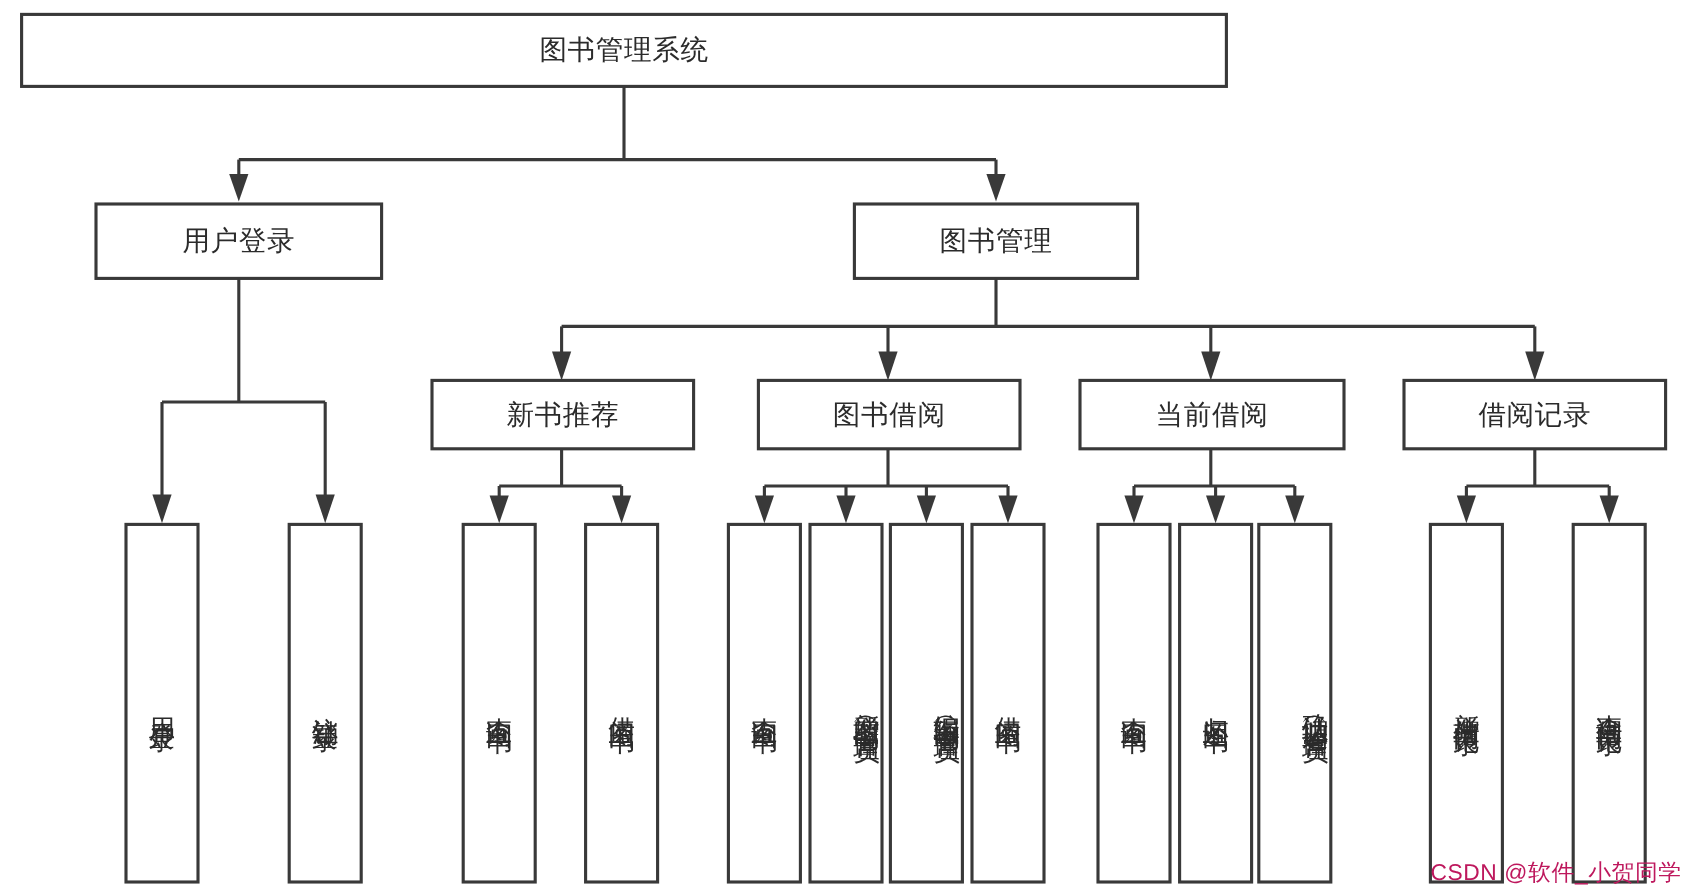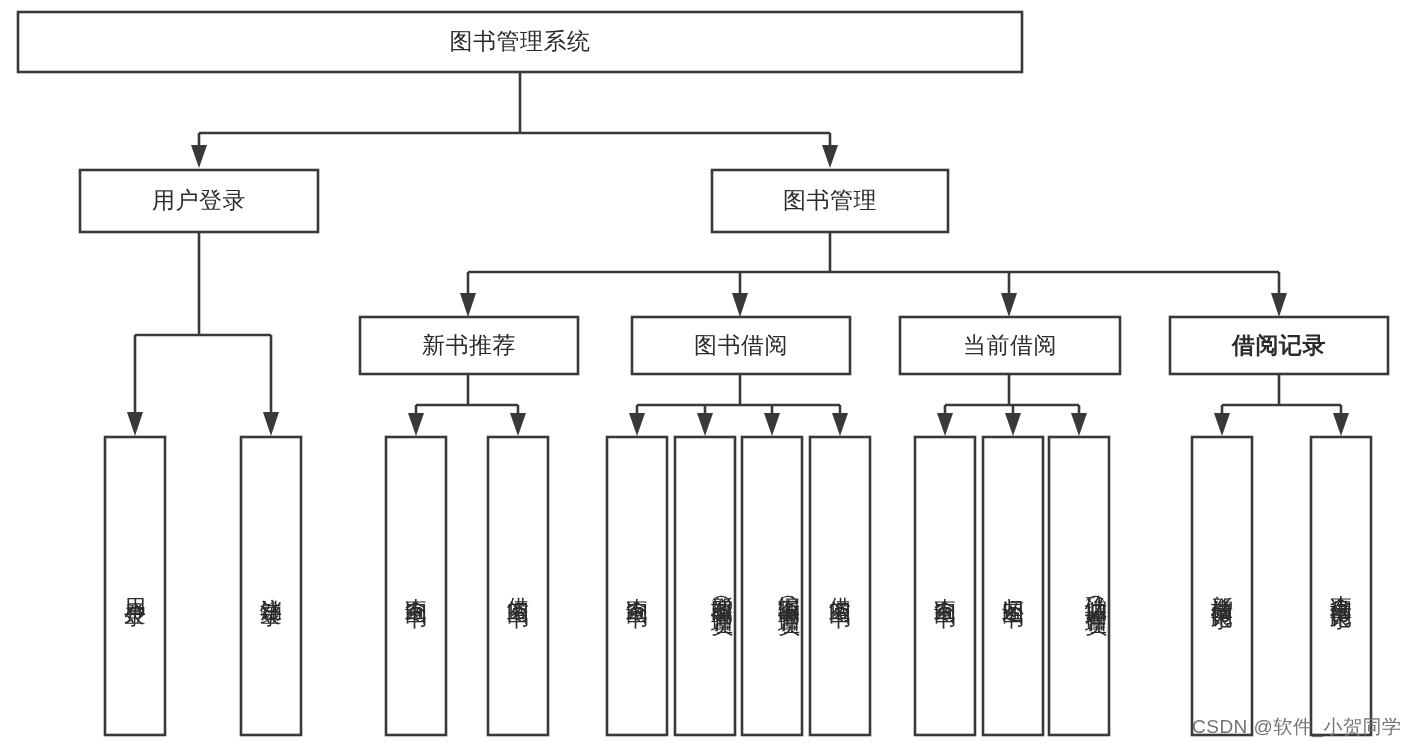--- a/index.html
+++ b/index.html
@@ -56,21 +56,21 @@
     writing-mode: horizontal-tb;
   }
   .node-label.vertical {
     writing-mode: vertical-rl;
     text-orientation: upright;
     letter-spacing: 3px;
     font-size: 22px;
   }
   .watermark {
     position: absolute;
-    color: #737373;
+    color: #be185d;
     font-size: 19px;
     font-family: "Liberation Sans", "DejaVu Sans", sans-serif;
     white-space: nowrap;
     letter-spacing: 0.5px;
   }
 </style>
 </head>
 <body>
 
 <div id="stage">
@@ -184,21 +184,21 @@
   </svg>
 
   <div class="node-label horizontal" style="left:18px; top:12px; width:1004px; height:60px;">图书管理系统</div>
 
   <div class="node-label horizontal" style="left:80px; top:170px; width:238px; height:62px;">用户登录</div>
   <div class="node-label horizontal" style="left:360px; top:317px; width:218px; height:57px;">新书推荐</div>
 
   <div class="node-label horizontal" style="left:712px; top:170px; width:236px; height:62px;">图书管理</div>
   <div class="node-label horizontal" style="left:632px; top:317px; width:218px; height:57px;">图书借阅</div>
   <div class="node-label horizontal" style="left:900px; top:317px; width:220px; height:57px;border-radius:11px;">当前借阅</div>
-  <div class="node-label horizontal" style="left:1170px; top:317px; width:218px; height:57px;font-weight:bold;">借阅记录</div>
+  <div class="node-label horizontal" style="left:1170px; top:317px; width:218px; height:57px;">借阅记录</div>
 
   <div class="node-label vertical" style="left:105px; top:437px; width:60px; height:298px;">用户登录</div>
   <div class="node-label vertical" style="left:241px; top:437px; width:60px; height:298px;">注销登录</div>
 
   <div class="node-label vertical" style="left:386px; top:437px; width:60px; height:298px;">查询图书</div>
   <div class="node-label vertical" style="left:488px; top:437px; width:60px; height:298px;">借阅图书</div>
 
   <div class="node-label vertical" style="left:607px; top:437px; width:60px; height:298px;">查询图书</div>
   <div class="node-label vertical" style="left:675px; top:437px; width:60px; height:298px; align-items:flex-start; padding-top:8px;">新增图书（管理员）</div>
   <div class="node-label vertical" style="left:742px; top:437px; width:60px; height:298px; align-items:flex-start; padding-top:8px;">编辑图书（管理员）</div>

